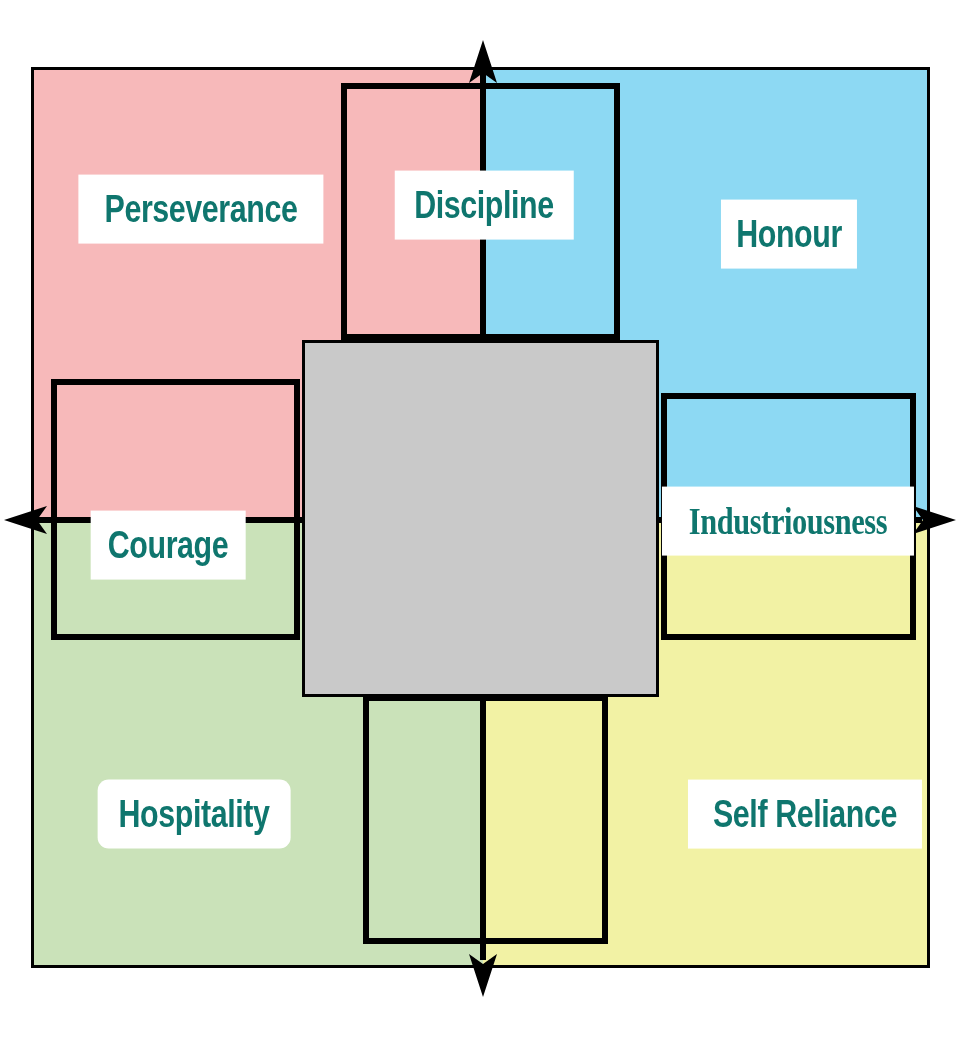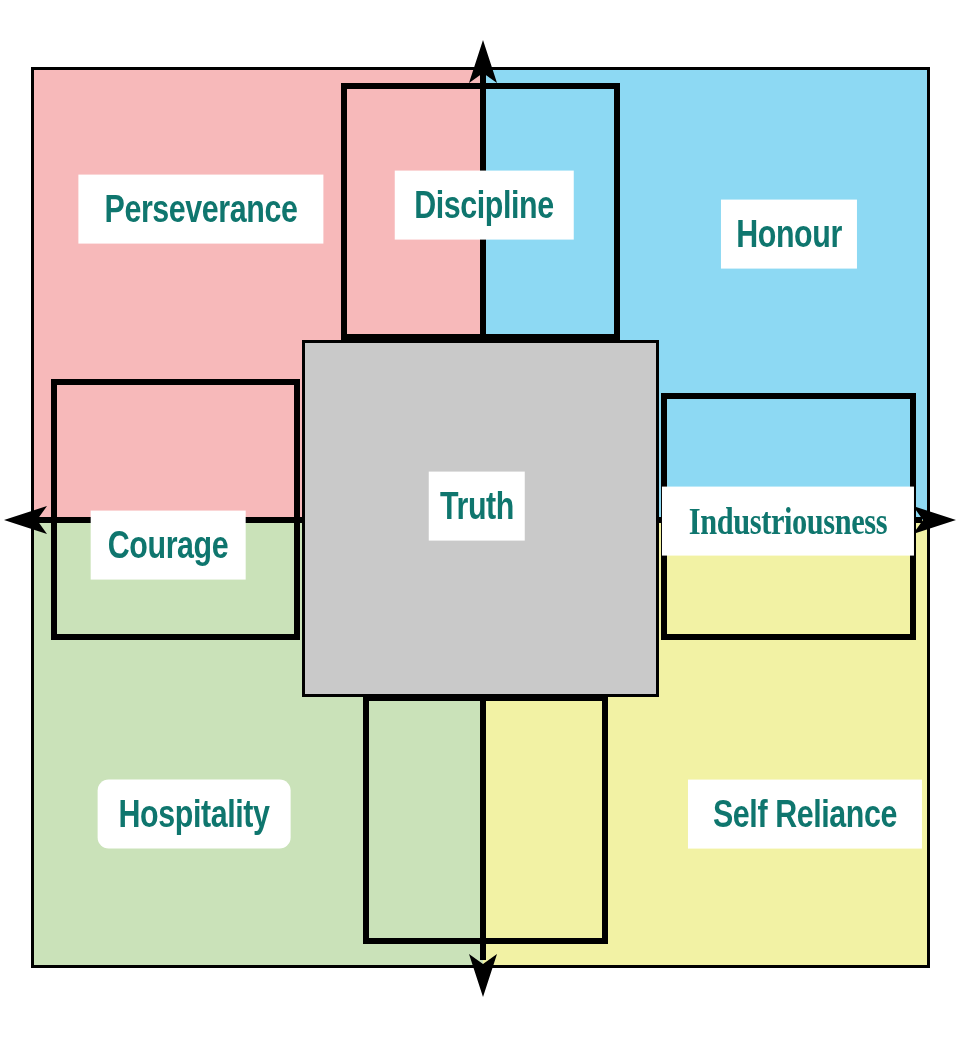--- a/index.html
+++ b/index.html
@@ -107,23 +107,20 @@
   </div>
   <div class="vlabel" style="left:484px; top:197px;margin-top:8px;">
     <span class="cond">Discipline</span>
   </div>
   <div class="vlabel" style="left:789px; top:234px;">
     <span class="cond">Honour</span>
   </div>
   <div class="vlabel" style="left:168px; top:528px;margin-top:17px;">
     <span class="cond">Courage</span>
   </div>
-  <div class="vlabel" style="left:477px; top:506px;">
-    <span class="cond">Truth</span>
-  </div>
   <div class="vlabel" style="left:788px; top:521px;font-family:Liberation Serif, serif;">
     <span class="cond">Industriousness</span>
   </div>
   <div class="vlabel" style="left:194px; top:814px;border-radius:11px;">
     <span class="cond">Hospitality</span>
   </div>
   <div class="vlabel" style="left:805px; top:814px;">
     <span class="cond">Self Reliance</span>
   </div>
 

